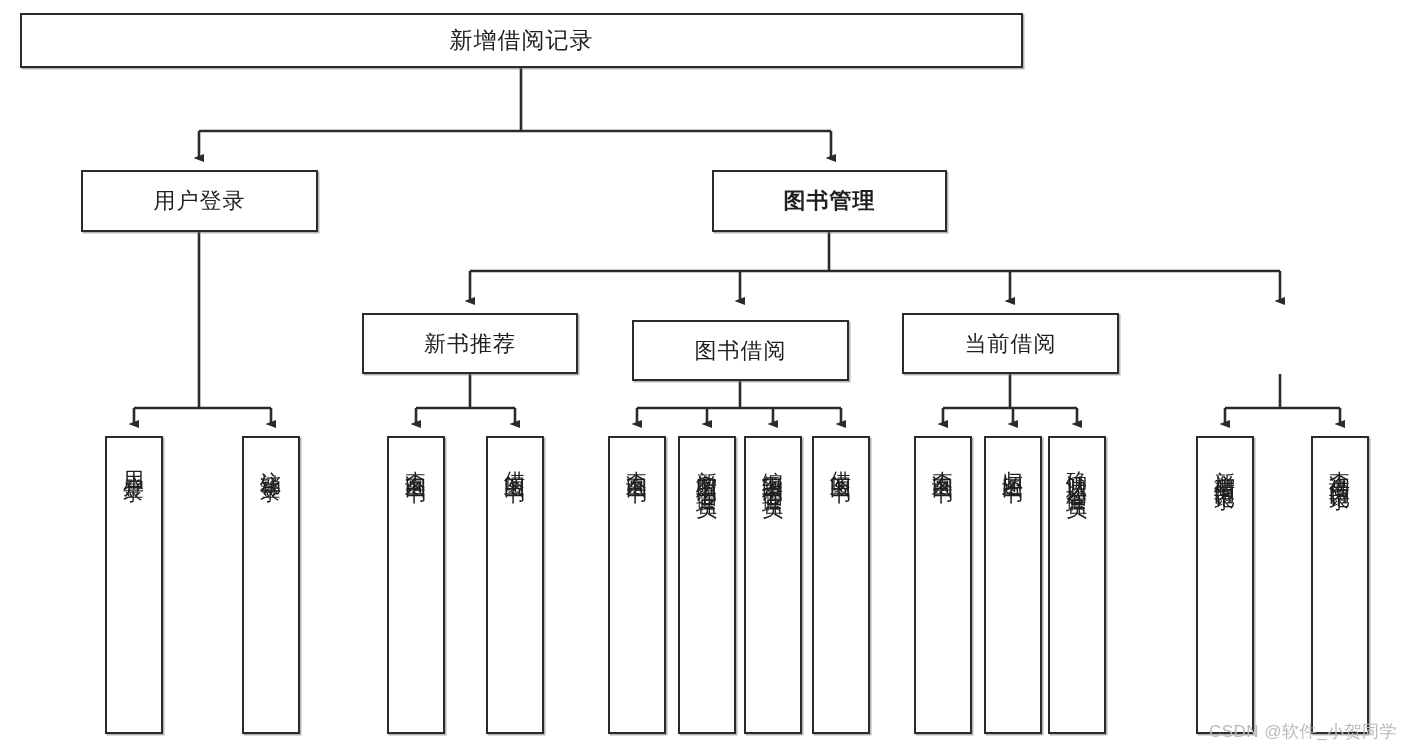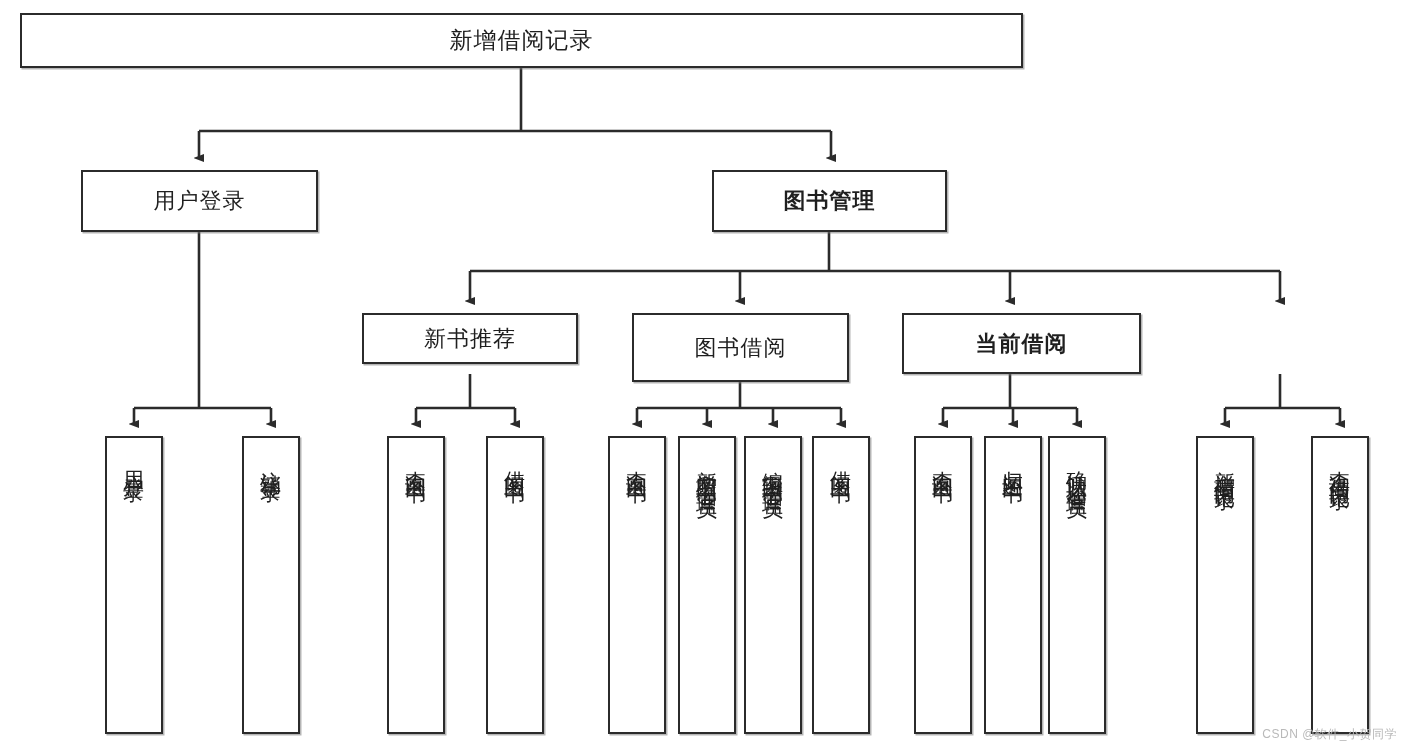--- a/index.html
+++ b/index.html
@@ -49,21 +49,21 @@
     letter-spacing:4px;
     line-height:1.0;
     white-space:pre;
     color:#1f1f1f;
   }
 
   #watermark{
     position:absolute;
     right:8px;
     bottom:4px;
-    font-size:12px;
+    font-size:17px;
     color:#b9b9b9;
     letter-spacing:0.5px;
     white-space:nowrap;
     font-family:"Liberation Sans","DejaVu Sans",sans-serif;
   }
 </style>
 </head>
 <body>
 
 <div id="diagram">
@@ -122,27 +122,27 @@
     <span class="label">新增借阅记录</span>
   </div>
 
   <div class="node level2" style="left:81px;top:170px;width:237px;height:62px;">
     <span class="label">用户登录</span>
   </div>
   <div class="node level2" style="left:712px;top:170px;width:235px;height:62px;font-weight:bold;">
     <span class="label">图书管理</span>
   </div>
 
-  <div class="node level3" style="left:362px;top:313px;width:216px;height:51px;">
+  <div class="node level3" style="left:362px;top:313px;width:216px;height:61px;">
     <span class="label">新书推荐</span>
   </div>
-  <div class="node level3" style="left:632px;top:313px;width:217px;height:69px;">
+  <div class="node level3" style="left:632px;top:320px;width:217px;height:61px;">
     <span class="label">图书借阅</span>
   </div>
-  <div class="node level3" style="left:902px;top:313px;width:239px;height:61px;font-weight:bold;">
+  <div class="node level3" style="left:902px;top:313px;width:217px;height:61px;">
     <span class="label">当前借阅</span>
   </div>
 
   <div class="node leaf" style="left:105px;top:436px;width:58px;height:298px;">
     <span class="label">用户登录</span>
   </div>
   <div class="node leaf" style="left:242px;top:436px;width:58px;height:298px;">
     <span class="label">注销登录</span>
   </div>
 

